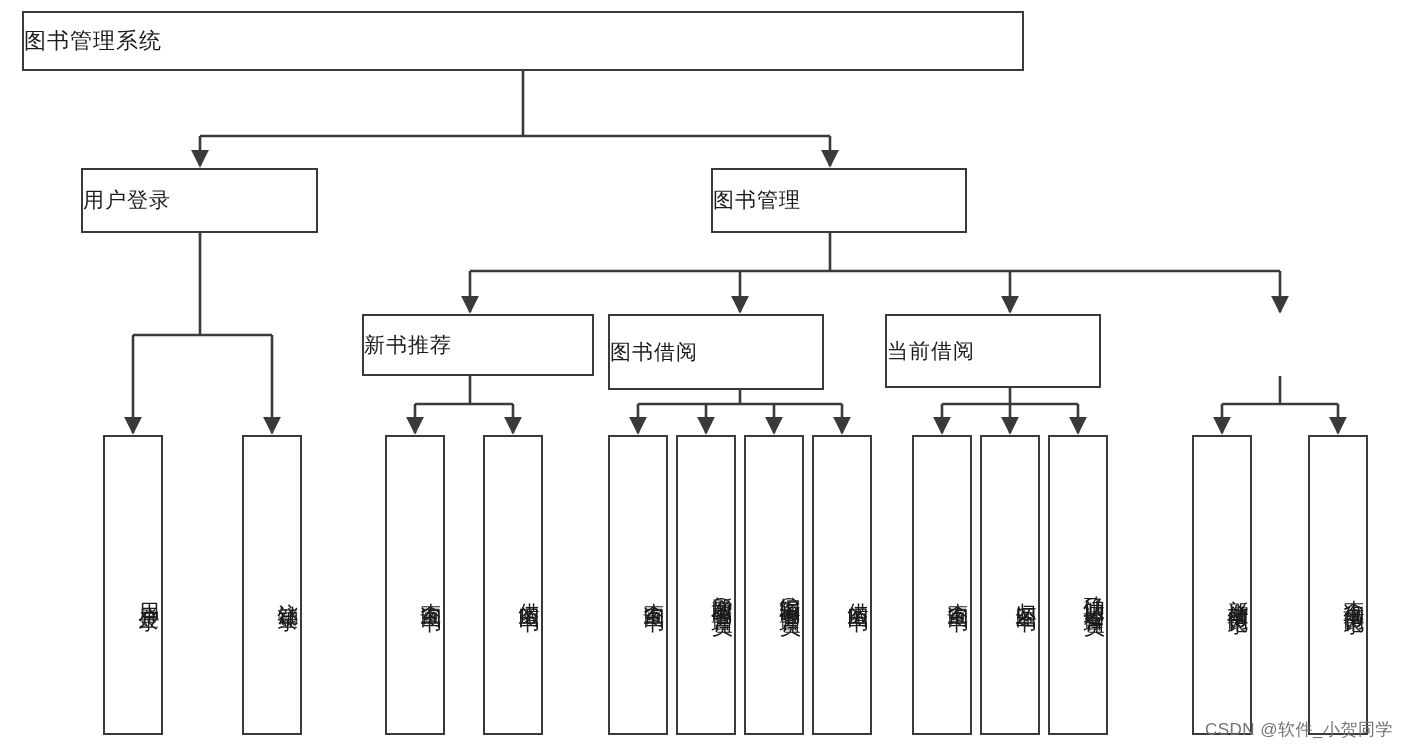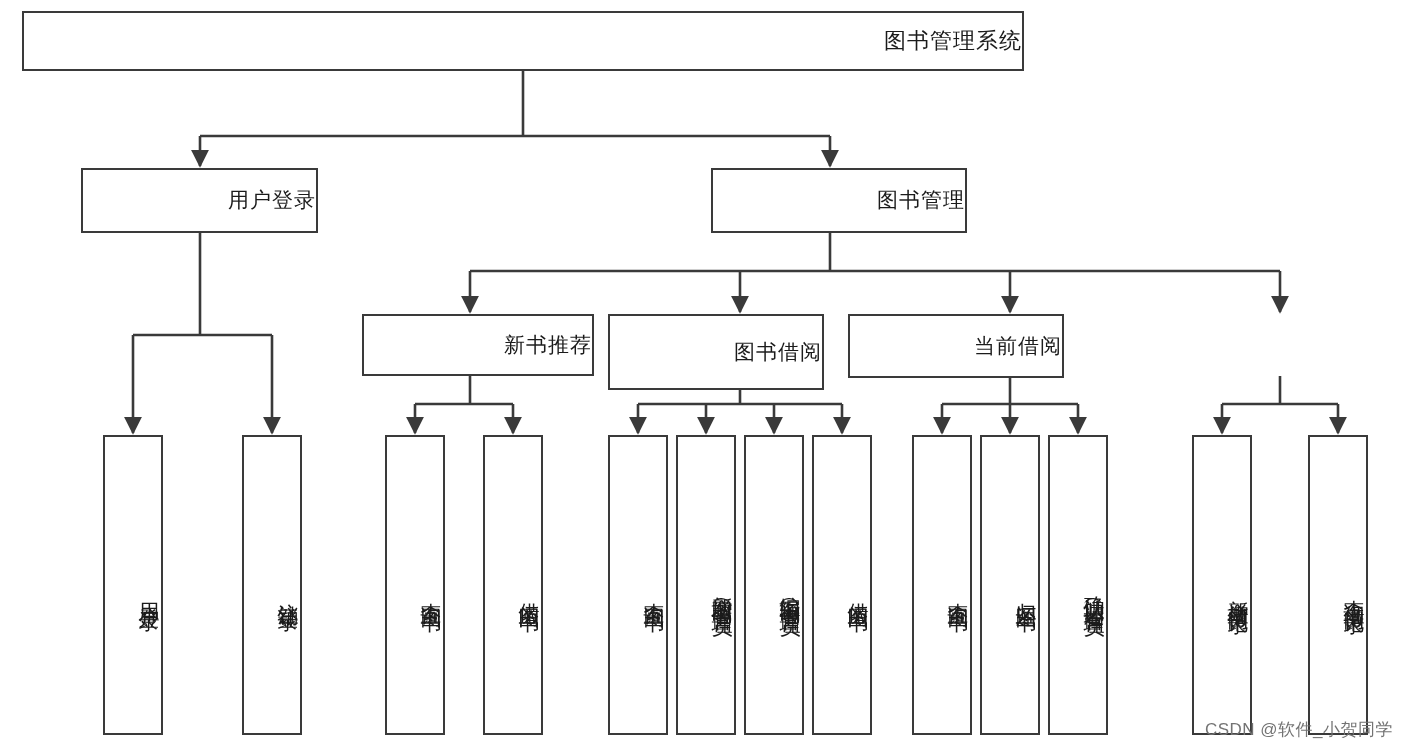--- a/index.html
+++ b/index.html
@@ -26,21 +26,21 @@
     height: 747px;
     pointer-events: none;
   }
   .node {
     position: absolute;
     box-sizing: border-box;
     background: #ffffff;
     border: 2px solid #3a3a3a;
     display: flex;
     align-items: center;
-    justify-content: flex-end;
+    justify-content: flex-start;
     color: #1b1b1b;
     line-height: 1.15;
     text-align: center;
   }
   .node.horiz {
     font-size: 21px;
     letter-spacing: 1px;
   }
   .node.title {
     font-size: 22px;
@@ -136,21 +136,21 @@
   <div class="node horiz" style="left:711px; top:168px; width:256px; height:65px;">
     <span class="label">图书管理</span>
   </div>
 
   <div class="node horiz" style="left:362px; top:314px; width:232px; height:62px;">
     <span class="label">新书推荐</span>
   </div>
   <div class="node horiz" style="left:608px; top:314px; width:216px; height:76px;">
     <span class="label">图书借阅</span>
   </div>
-  <div class="node horiz" style="left:848px; top:314px; width:216px; height:64px;">
+  <div class="node horiz" style="left:885px; top:314px; width:216px; height:74px;">
     <span class="label">当前借阅</span>
   </div>
 
   <div class="node vert" style="left:103px; top:435px; width:60px; height:300px;">
     <span class="label">用户登录</span>
   </div>
   <div class="node vert" style="left:242px; top:435px; width:60px; height:300px;">
     <span class="label">注销登录</span>
   </div>
 

